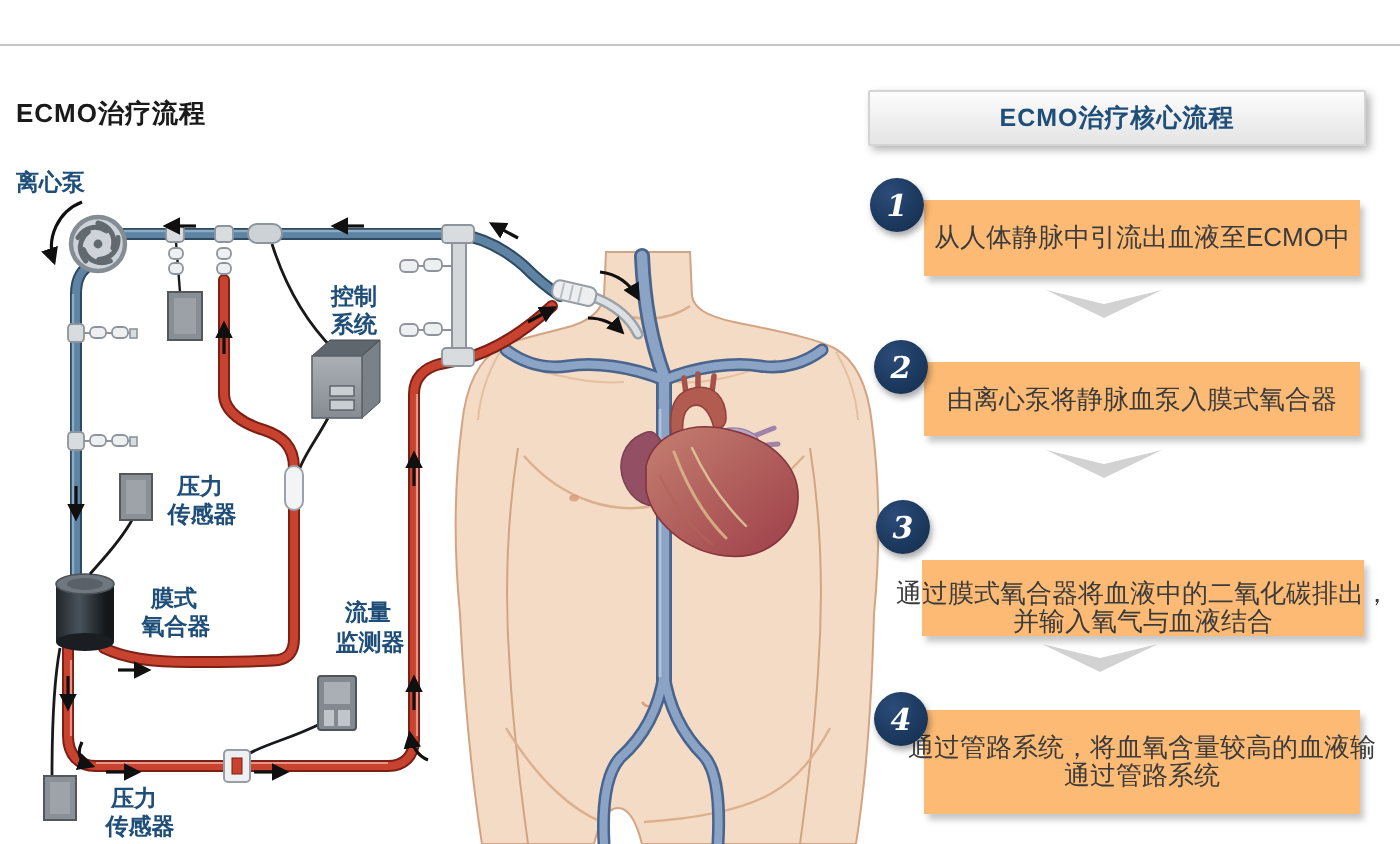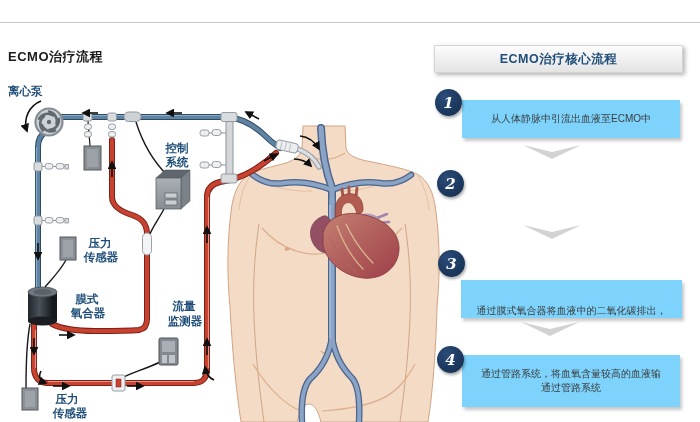--- a/index.html
+++ b/index.html
@@ -9,23 +9,23 @@
   .title-rule{position:absolute;left:0;top:22px;width:700px;height:1px;background:#c6c6c6;}
   .panel-header{position:absolute;height:26px;display:flex;align-items:center;justify-content:center;
       background:linear-gradient(#fcfcfc,#e4e4e4);border:1px solid #d4d4d4;border-radius:1px;
       box-shadow:2px 2px 4px rgba(0,0,0,.30);color:#1F4E79;font-size:12.5px;font-weight:bold;letter-spacing:.5px;}
   .ph-left{left:97px;top:45px;width:322px;}
   .ph-right{left:434px;top:45px;width:247px;}
   .step-circle{position:absolute;width:27px;height:27px;border-radius:50%;
       background:radial-gradient(circle at 36% 30%,#2c4b78 0%,#1c3a5f 55%,#152c4b 100%);
       box-shadow:1px 2px 3px rgba(0,0,0,.35);display:flex;align-items:center;justify-content:center;
       color:#fff;font-family:"DejaVu Serif","Liberation Serif",serif;font-style:italic;font-weight:bold;font-size:15px;z-index:3;}
-  .step-box{position:absolute;background:#7dd3fc;box-shadow:2px 3px 3px rgba(0,0,0,.22);
+  .step-box{position:absolute;background:#fdba74;box-shadow:2px 3px 3px rgba(0,0,0,.22);
       display:flex;flex-direction:column;align-items:center;justify-content:center;
-      color:#3b3b3b;font-size:10px;line-height:14px;text-align:center;z-index:2;}
+      color:#3b3b3b;font-size:13px;line-height:14px;text-align:center;z-index:2;}
   .step-box span{white-space:nowrap;}
   .chevron{position:absolute;width:58px;height:14px;background:#d2d2d2;
       clip-path:polygon(0 0,50% 50%,100% 0,50% 100%);z-index:1;}
   .c1{left:435px;top:89px;} .b1{left:462px;top:100px;width:218px;height:38px;}
   .v1{left:523px;top:145px;}
   .c2{left:437px;top:170px;} .b2{left:462px;top:181px;width:218px;height:37px;}
   .v2{left:523px;top:225px;}
   .c3{left:438px;top:250px;} .b3{left:461px;top:280px;width:221px;height:38px;justify-content:flex-end;}
   .v3{left:521px;top:322px;}
   .c4{left:437px;top:346px;} .b4{left:462px;top:355px;width:218px;height:52px;}
@@ -299,25 +299,29 @@
     </g>
   </svg>
 
   <div class="step-circle c1">1</div>
   <div class="step-box b1">
     <span>从人体静脉中引流出血液至ECMO中</span>
   </div>
   <div class="chevron v1"></div>
 
   <div class="step-circle c2">2</div>
+  <div class="step-box b2">
+    <span>由离心泵将静脉血泵入膜式氧合器</span>
+  </div>
   <div class="chevron v2"></div>
 
   <div class="step-circle c3">3</div>
   <div class="step-box b3">
     <span>通过膜式氧合器将血液中的二氧化碳排出，</span>
+    <span>并输入氧气与血液结合</span>
   </div>
   <div class="chevron v3"></div>
 
   <div class="step-circle c4">4</div>
   <div class="step-box b4">
     <span>通过管路系统，将血氧含量较高的血液输</span>
     <span>通过管路系统</span>
   </div>
 
 </div>

